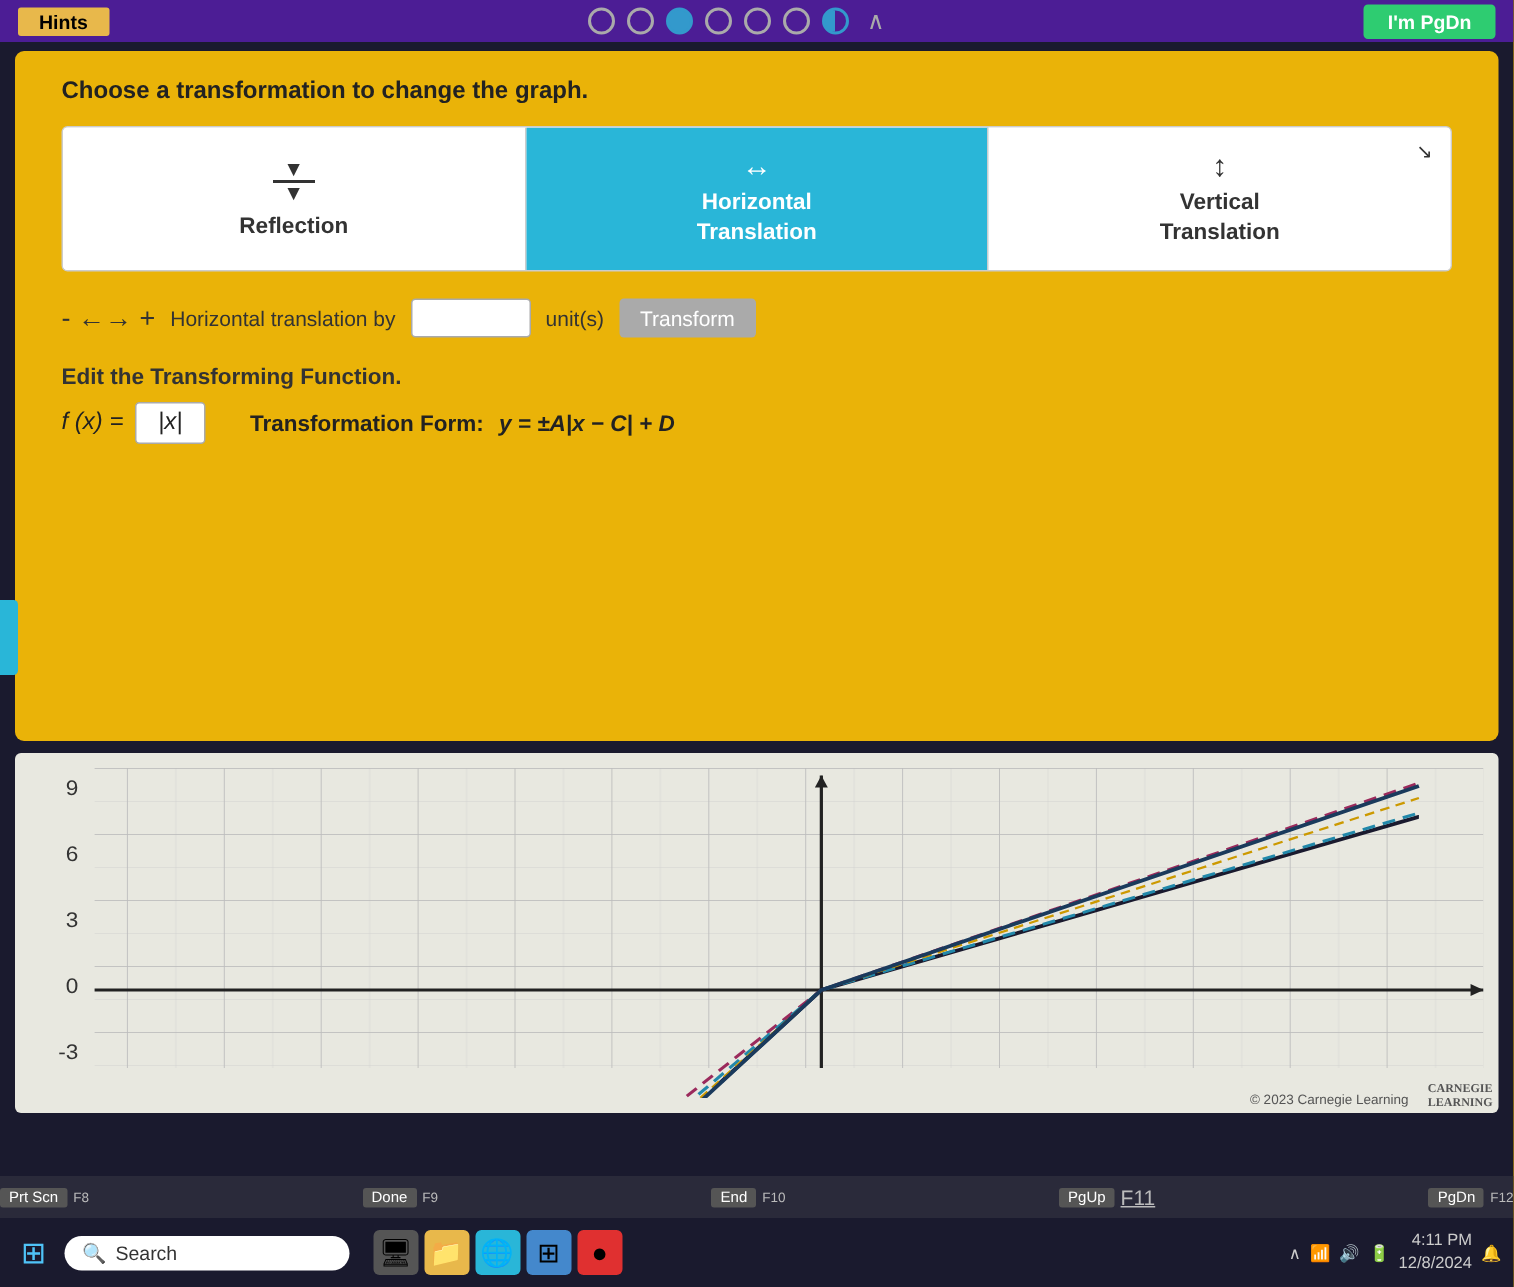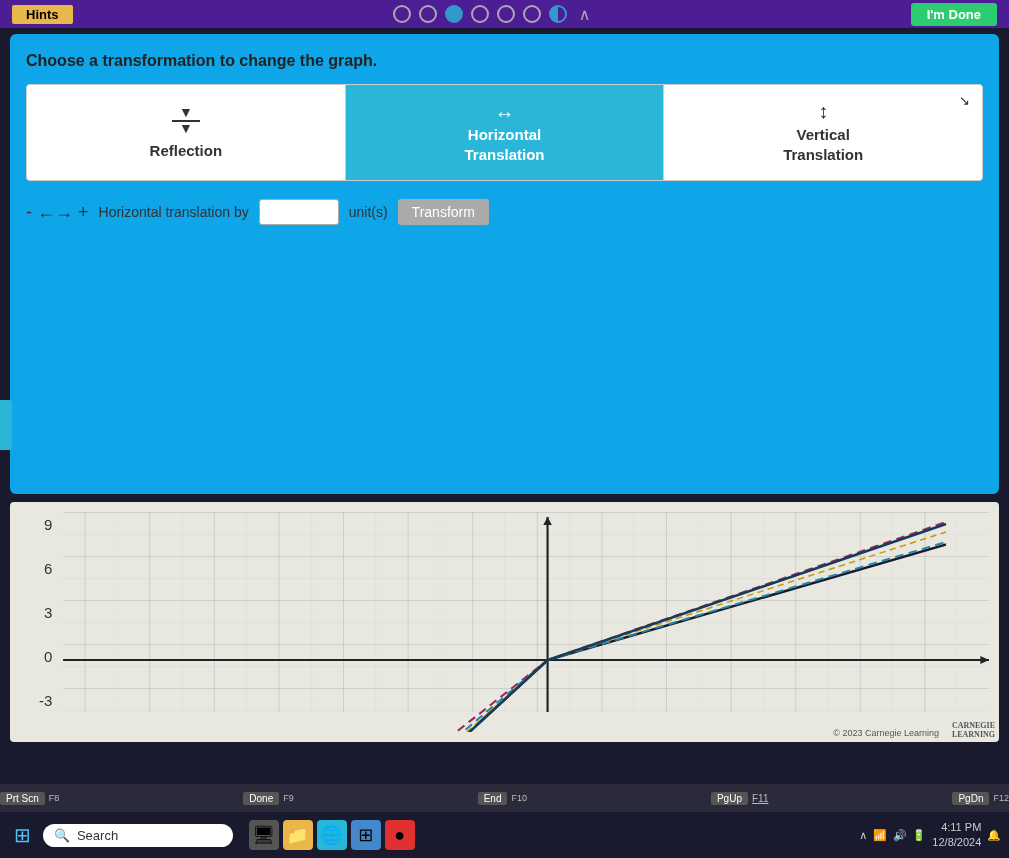--- a/index.html
+++ b/index.html
@@ -59,24 +59,24 @@
       font-weight: bold;
       font-size: 13px;
       border: none;
       padding: 4px 16px;
       cursor: pointer;
       border-radius: 3px;
     }
 
     
     .main-content {
-      background: #0ea5e9;
+      background: #eab308;
       margin: 6px 10px;
       border-radius: 6px;
-      padding: 18px 16px;
+      padding: 18px 31px;
       min-height: 460px;
     }
 
     .section-title {
       font-size: 16px;
       font-weight: bold;
       color: #222;
       margin-bottom: 14px;
     }
 
@@ -332,21 +332,21 @@
     <span class="circle"></span>
     <span class="circle"></span>
     <span class="circle filled"></span>
     <span class="circle"></span>
     <span class="circle"></span>
     <span class="circle"></span>
     <span class="circle half"></span>
     <span class="chevron-up">∧</span>
   </div>
 
-  <button class="im-done-btn">I'm Done</button>
+  <button class="im-done-btn">I'm PgDn</button>
 </div>
 
 <div class="main-content">
   <div class="section-title">Choose a transformation to change the graph.</div>
 
   <div class="transform-row">
 
     <div class="transform-btn">
       <div class="icon-area">
         <div class="reflection-icon">
@@ -381,20 +381,31 @@
 
   <div class="horiz-input-row">
     <span class="arrow-symbol">- ←→ +</span>
     <span>Horizontal translation by</span>
     <input class="unit-input" type="text" value="" placeholder="" style="">
     <span>unit(s)</span>
     <button class="transform-submit-btn">Transform</button>
   </div>
 
   <div class="edit-section">
+    <div class="edit-title">Edit the Transforming Function.</div>
+    <div class="function-row">
+      <div style="display:flex;align-items:center;gap:8px;">
+        <span style="font-style:italic;font-size:16px;">f (x) =</span>
+        <span class="fx-box">|x|</span>
+      </div>
+      <div class="transform-form">
+        <span>Transformation Form:</span>
+        <span style="font-style:italic;margin-left:6px;">y = ±A|x − C| + D</span>
+      </div>
+    </div>
   </div>
 </div>
 
 <div class="side-tab"></div>
 
 <div class="graph-container">
   <svg class="graph-svg" viewBox="0 0 900 220" preserveAspectRatio="none">
 
     <defs>
       <pattern id="smallGrid" width="30" height="22" patternUnits="userSpaceOnUse">
@@ -451,21 +462,21 @@
   <div class="key-hint">
     <span class="key-cap">Done</span>
     <span style="font-size:9px;">F9</span>
   </div>
   <div class="key-hint">
     <span class="key-cap">End</span>
     <span style="font-size:9px;">F10</span>
   </div>
   <div class="key-hint">
     <span class="key-cap">PgUp</span>
-    <span style="font-size:10px;text-decoration:underline;">F11</span>
+    <span style="font-size:14px;text-decoration:underline;">F11</span>
   </div>
   <div class="key-hint">
     <span class="key-cap">PgDn</span>
     <span style="font-size:9px;">F12</span>
   </div>
 </div>
 
 <div class="taskbar">
   <button class="win-btn">⊞</button>
   <div class="search-bar">

